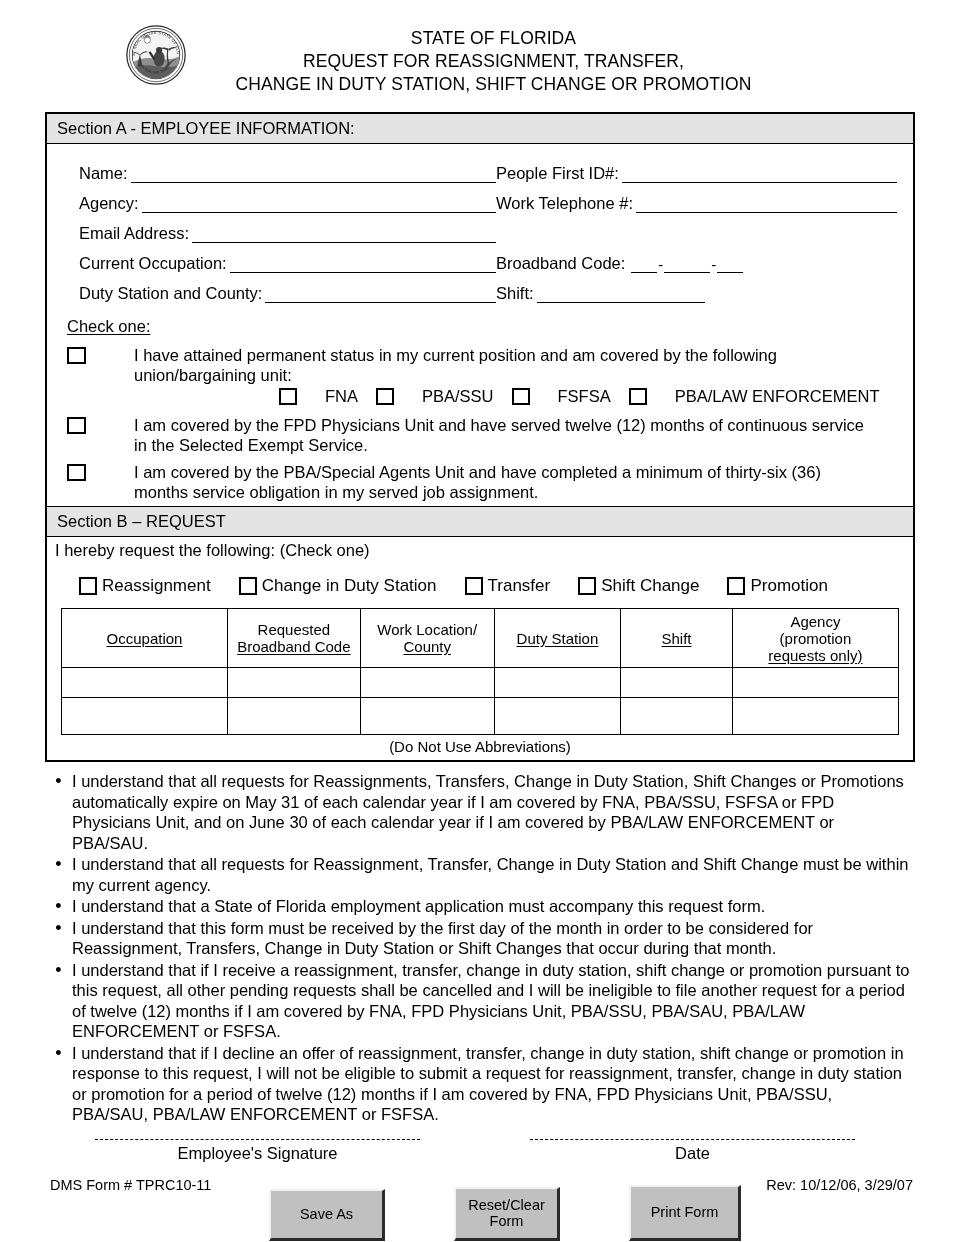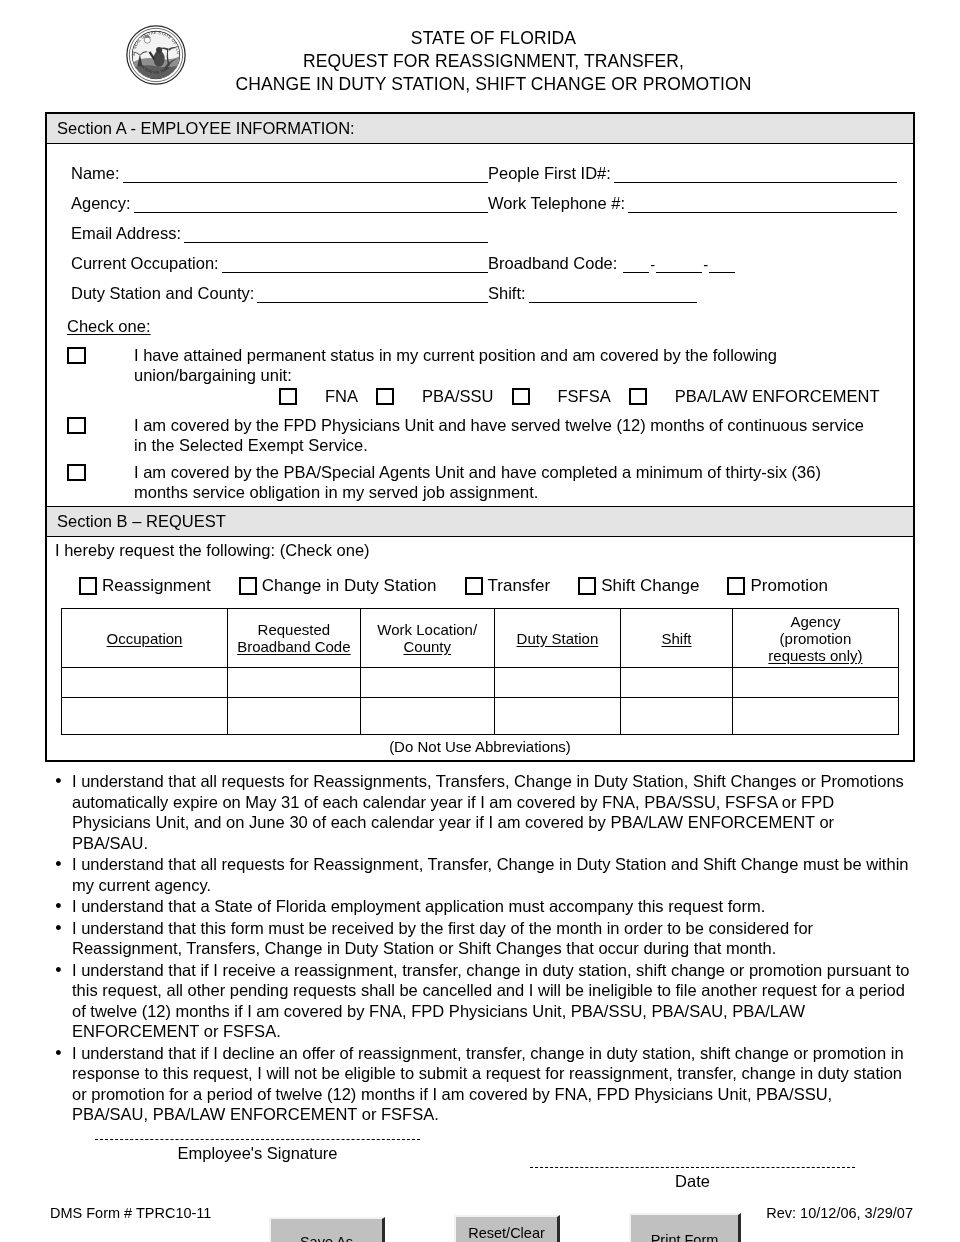--- a/index.html
+++ b/index.html
@@ -52,21 +52,21 @@
     padding: 4px 10px 5px 10px;
     line-height: 20px;
   }
   .section-bar.topbar { border-top: none; }
   .section-bar.bbar {
     border-top: 1.5px solid #000;
   }
 
   
   .fields {
-    padding: 9px 0 6px 4px;
+    padding: 9px 0 6px 12px;
   }
   .field-row {
     display: flex;
     align-items: flex-end;
     height: 30px;
     font-size: 16.5px;
   }
   .fcol-left {
     width: 437px;
     display: flex;
@@ -198,21 +198,21 @@
   .sig-area {
     margin: 12px 45px 0 45px;
     display: flex;
   }
   .sig-col {
     flex: 1 1 0;
     text-align: center;
     font-size: 16.5px;
   }
   .sig-col.left { padding: 0 60px 0 50px; }
-  .sig-col.right { padding: 0 60px 0 50px; margin-top: 28px; }
+  .sig-col.right { padding: 0 60px 0 50px; }
   .sig-line {
     border-bottom: 1.5px dashed #000;
     height: 2px;
     margin-bottom: 4px;
   }
 
   
   .footer {
     margin: 0 45px;
     position: relative;

